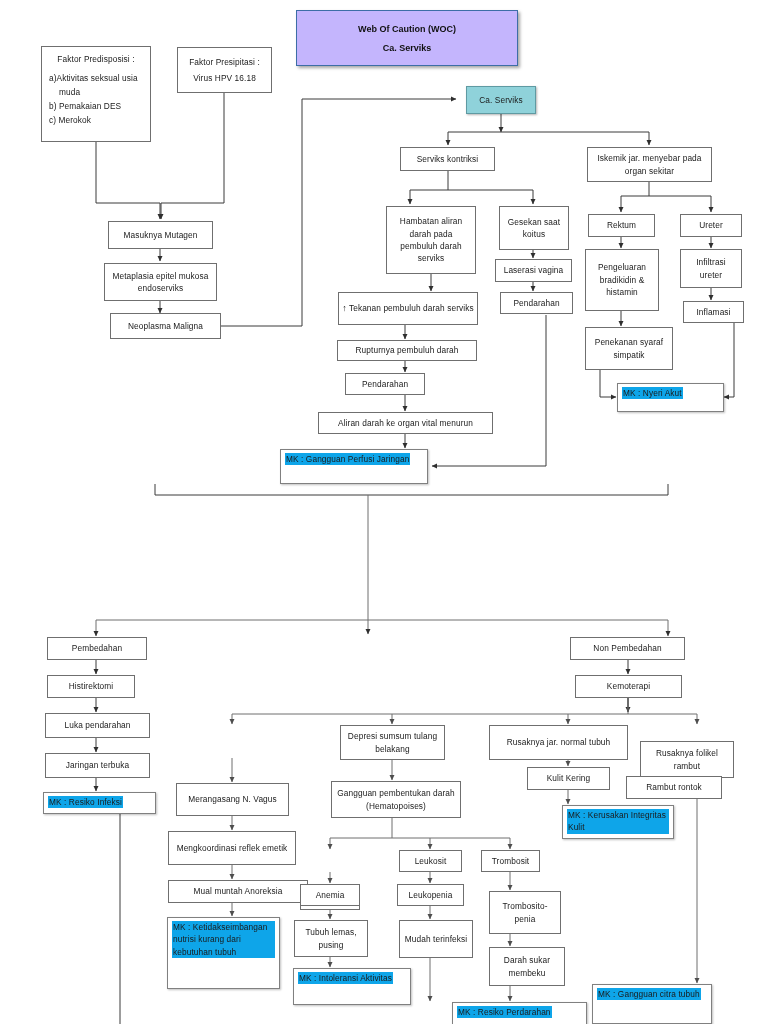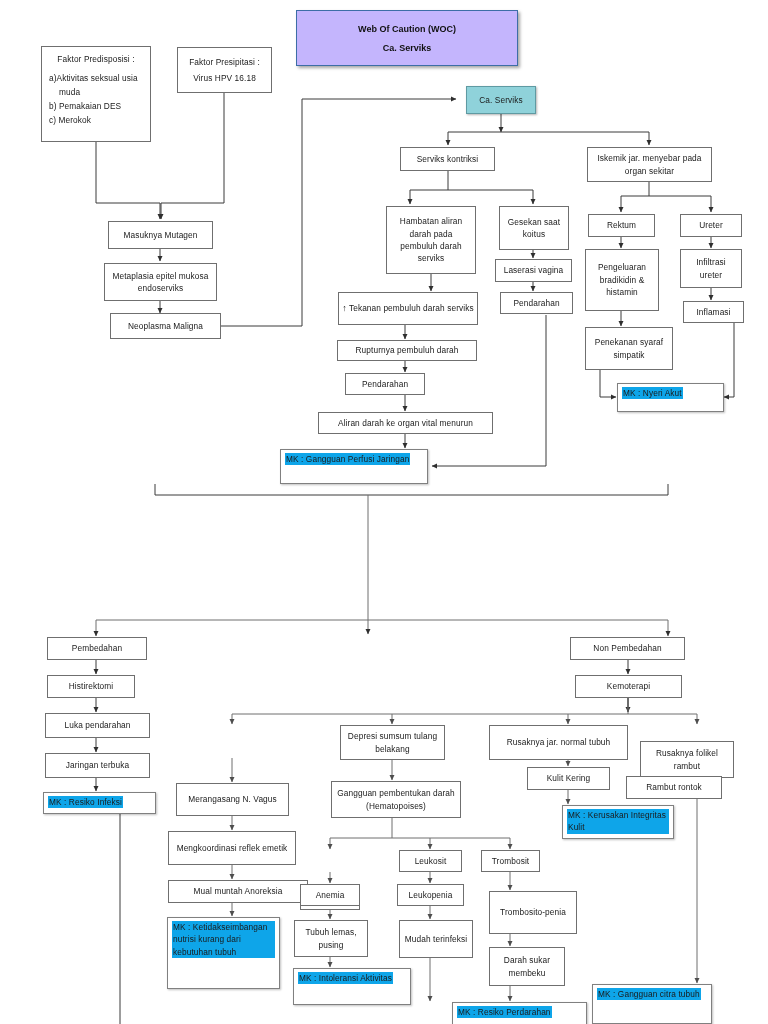--- a/index.html
+++ b/index.html
@@ -329,21 +329,21 @@
   <div class="node" style="left:481px; top:850px; width:59px; height:22px;">Trombosit</div>
 
   <div class="node mk" style="left:562px; top:805px; width:112px; height:34px;">
     <span class="hl">MK : Kerusakan Integritas Kulit</span>
   </div>
 
   <div class="node" style="left:162px; top:880px; width:140px; height:23px;margin-left:6px;">Mual muntah Anoreksia</div>
 
   <div class="node" style="left:300px; top:884px; width:60px; height:22px;">Anemia</div>
   <div class="node" style="left:397px; top:884px; width:67px; height:22px;">Leukopenia</div>
-  <div class="node" style="left:489px; top:891px; width:88px; height:43px;">Trombosito-penia</div>
+  <div class="node" style="left:489px; top:891px; width:72px; height:43px;">Trombosito-penia</div>
 
   <div class="node mk" style="left:167px; top:917px; width:113px; height:72px;">
     <span class="hl">MK : Ketidakseimbangan nutrisi kurang dari kebutuhan tubuh</span>
   </div>
 
   <div class="node" style="left:294px; top:920px; width:74px; height:37px;">Tubuh lemas, pusing</div>
   <div class="node" style="left:399px; top:920px; width:74px; height:38px;">Mudah terinfeksi</div>
   <div class="node" style="left:489px; top:947px; width:76px; height:39px;">Darah sukar membeku</div>
 
   <div class="node mk" style="left:293px; top:968px; width:118px; height:37px;">

